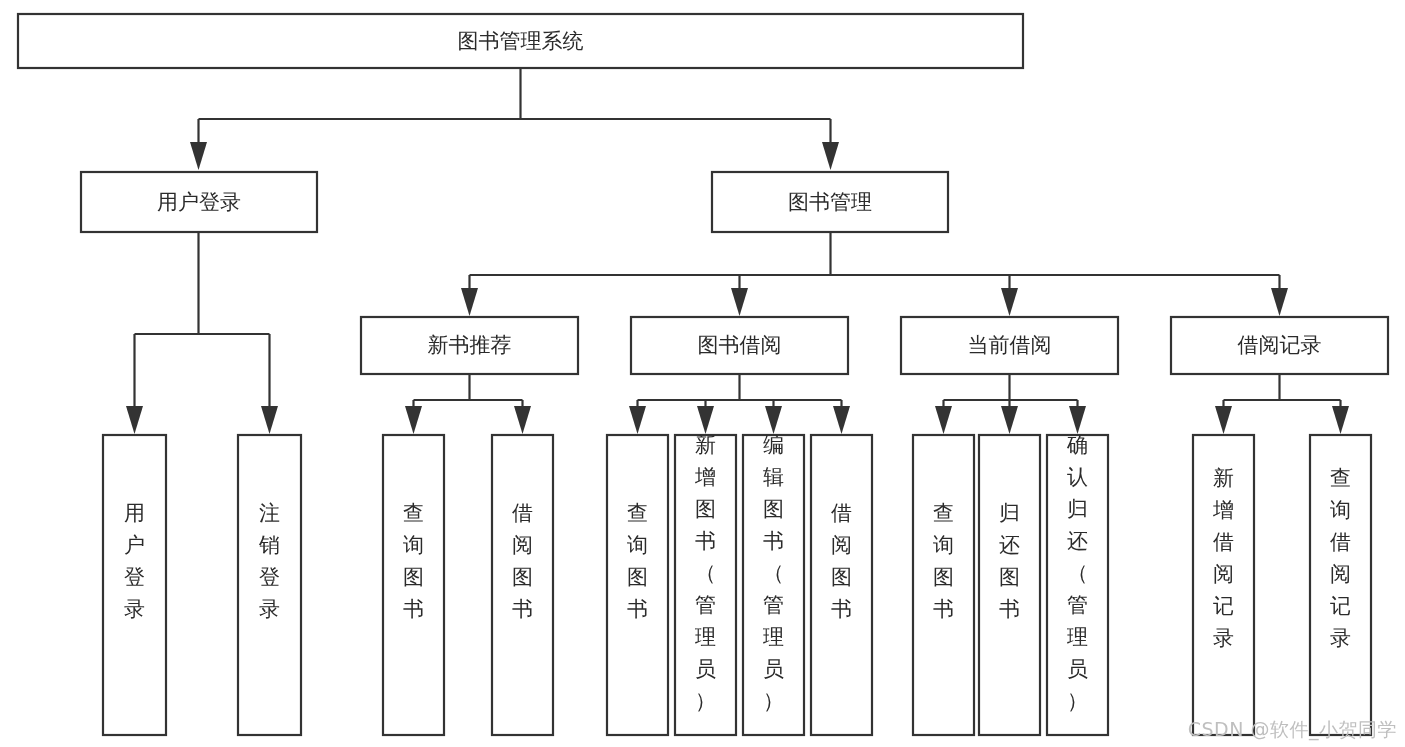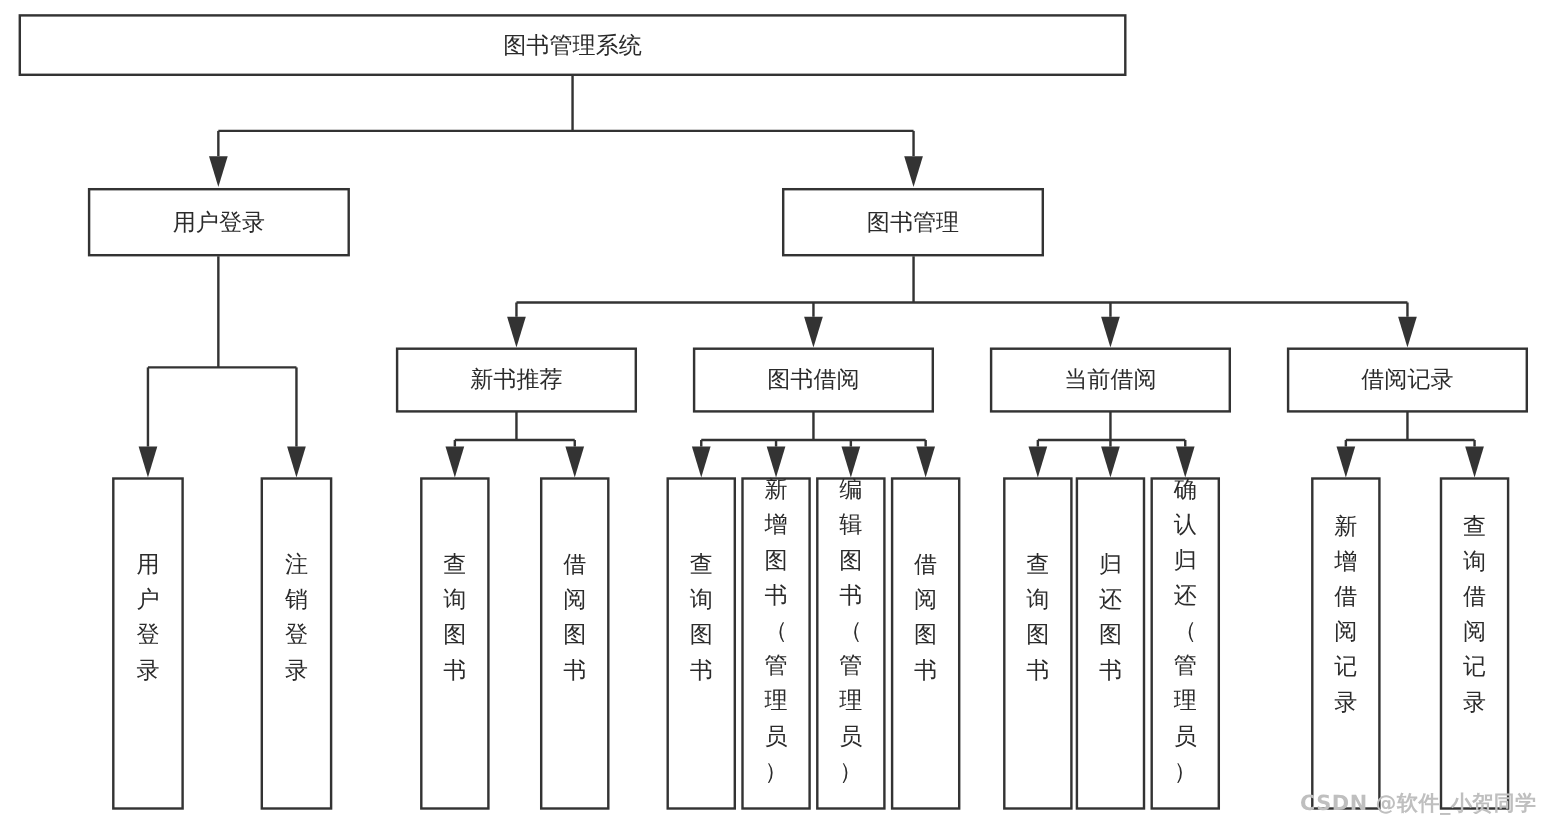--- a/index.html
+++ b/index.html
@@ -56,21 +56,20 @@
   .watermark {
     position: absolute;
     right: 8px;
     bottom: 4px;
     font-family: "DejaVu Sans", "Liberation Sans", sans-serif;
     font-size: 19px;
     color: #bfbfbf;
     letter-spacing: 0.5px;
     white-space: nowrap;
     pointer-events: none;
-    font-weight: bold;
   }
 </style>
 </head>
 <body>
 
 <div id="diagram-root">
   <svg id="tree-svg" viewBox="0 0 1405 747" xmlns="http://www.w3.org/2000/svg">
 
     <defs>
       <g id="arrowdef"></g>

